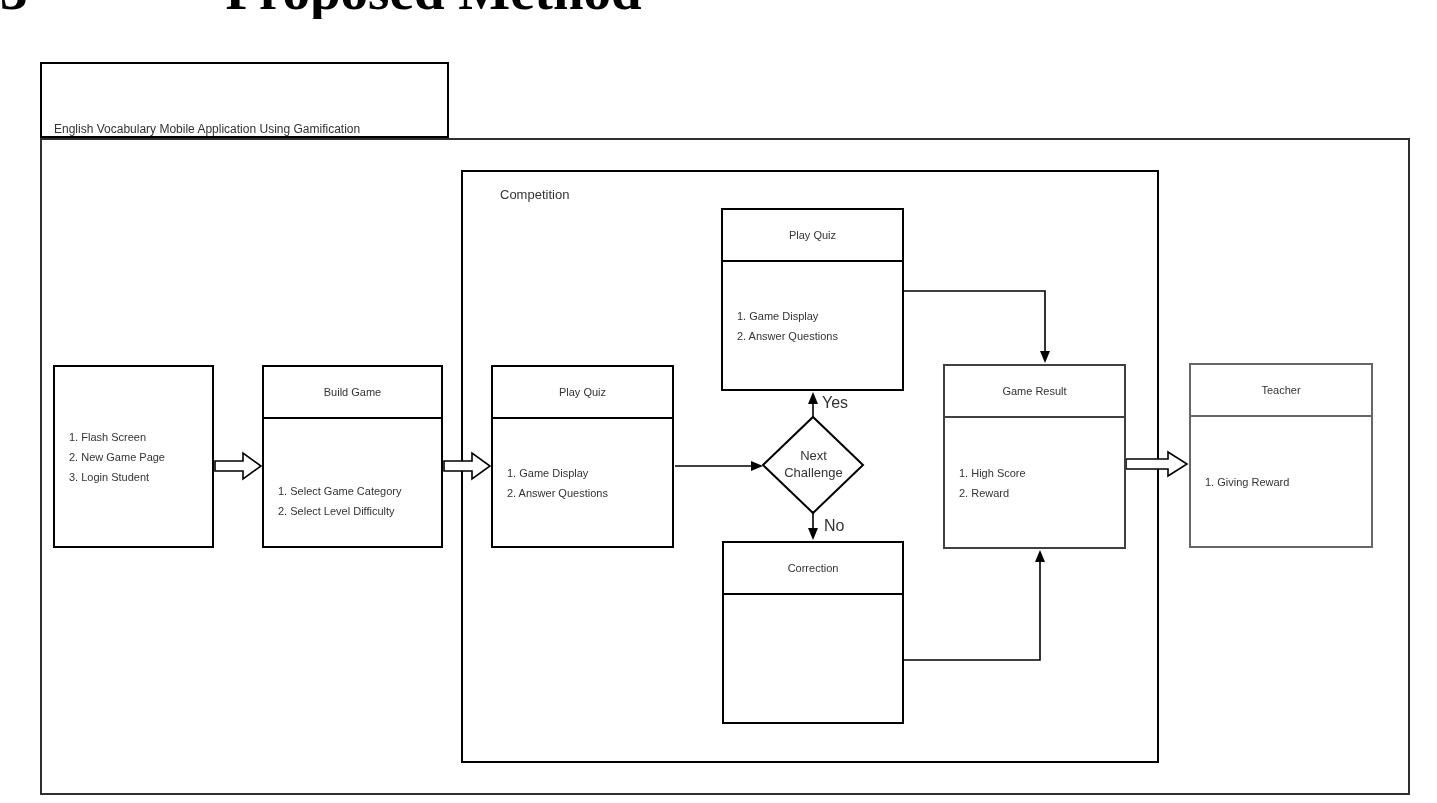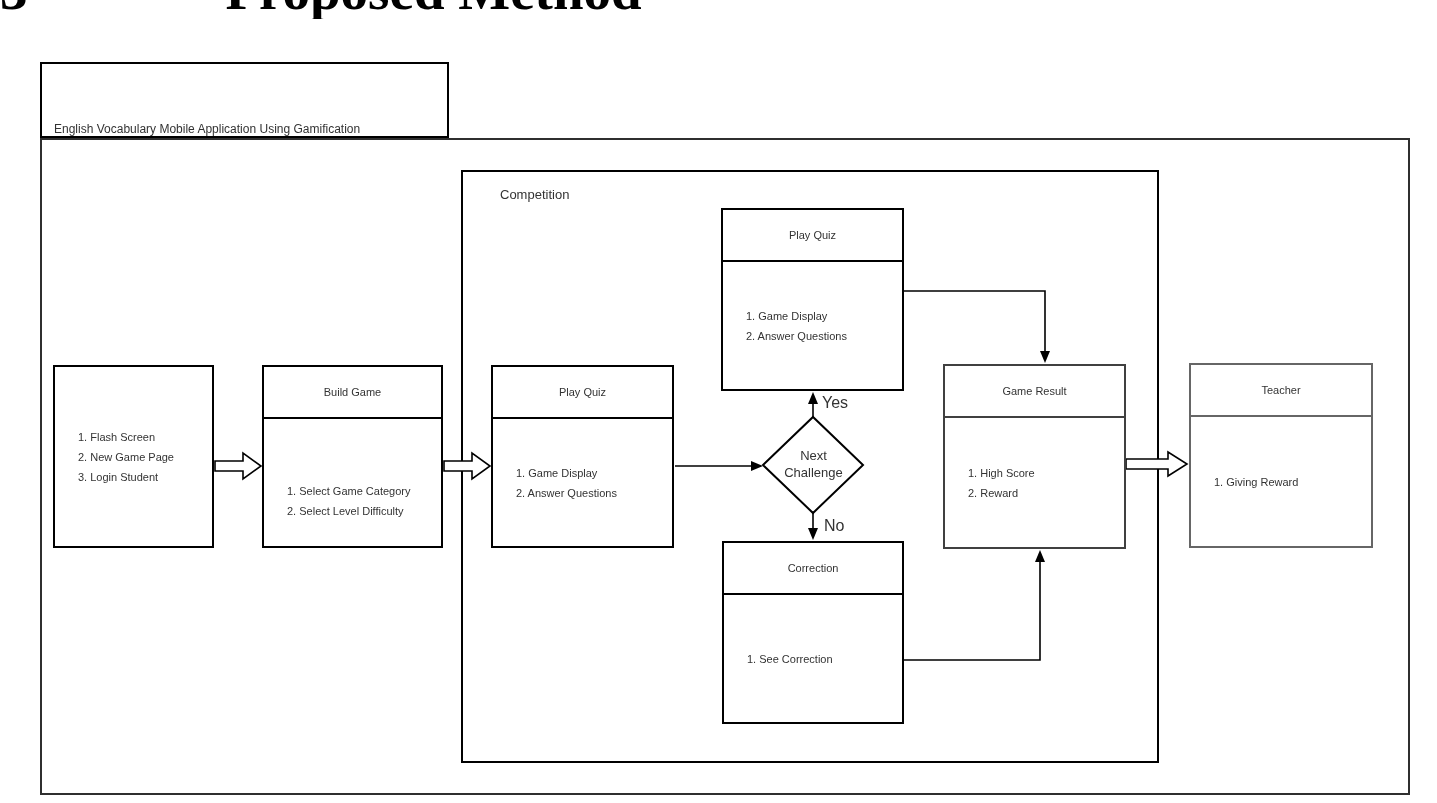--- a/index.html
+++ b/index.html
@@ -81,21 +81,21 @@
     align-items: center;
     justify-content: center;
     text-align: center;
   }
   .node-body {
     flex: 1;
     display: flex;
     flex-direction: column;
     justify-content: center;
     align-items: flex-start;
-    padding-left: 23px;
+    padding-left: 14px;
     line-height: 20px;
   }
   .node-gray { border-color: #666666; }
   .node-gray .node-title { border-bottom-color: #666666; }
   .node-dark { border-color: #404040; }
   .node-dark .node-title { border-bottom-color: #404040; }
 
   .n-prepare   { left: 53px;  top: 365px; width: 161px; height: 183px; }
   .n-build     { left: 262px; top: 365px; width: 181px; height: 183px; gap: 36px; }
   .n-quizmain  { left: 491px; top: 365px; width: 183px; height: 183px; }
@@ -200,23 +200,20 @@
   <div class="node n-quiztop">
     <div class="node-title">Play Quiz</div>
     <div class="node-body">
       <div>1. Game Display</div>
       <div>2. Answer Questions</div>
     </div>
   </div>
 
   <div class="node n-correction">
     <div class="node-title">Correction</div>
-    <div class="node-body">
-      <div>1. See Correction</div>
-    </div>
   </div>
 
   <div class="node n-result node-dark">
     <div class="node-title">Game Result</div>
     <div class="node-body">
       <div>1. High Score</div>
       <div>2. Reward</div>
     </div>
   </div>
 

